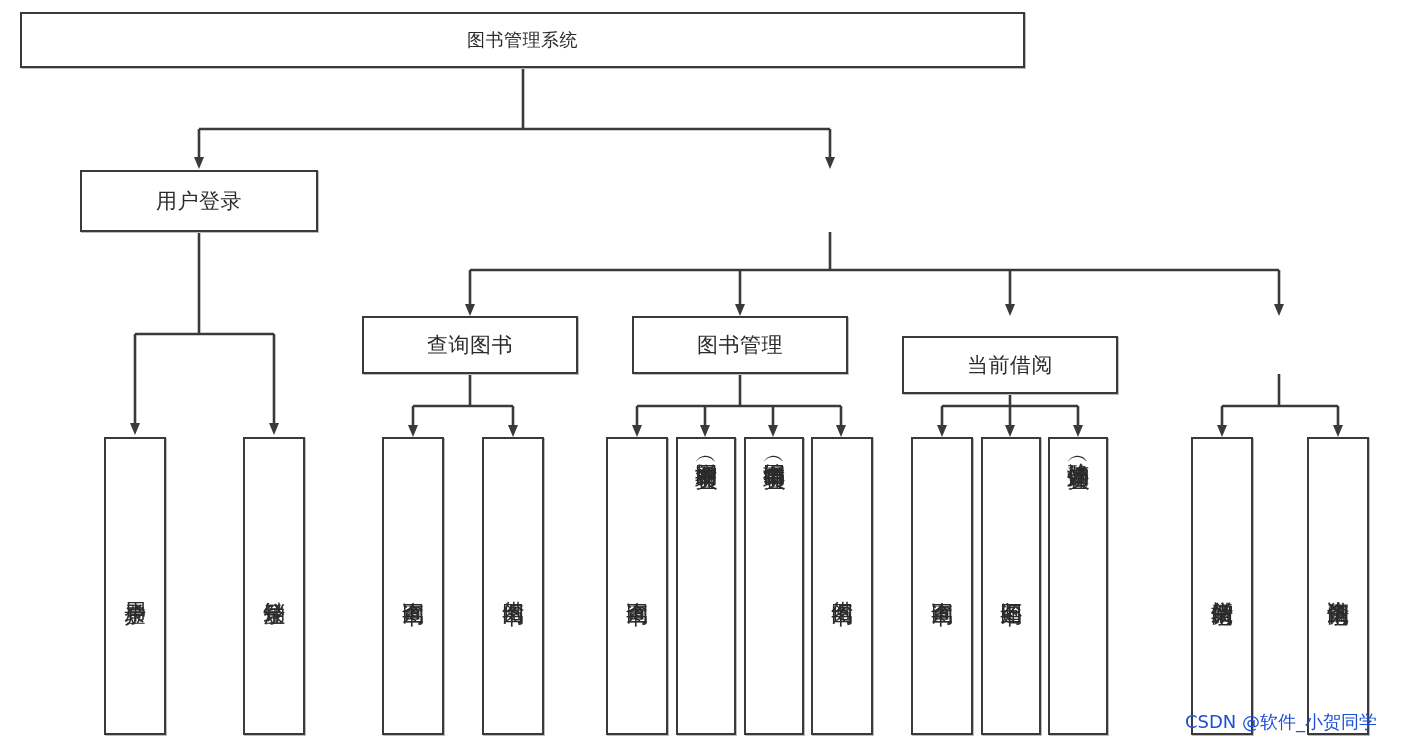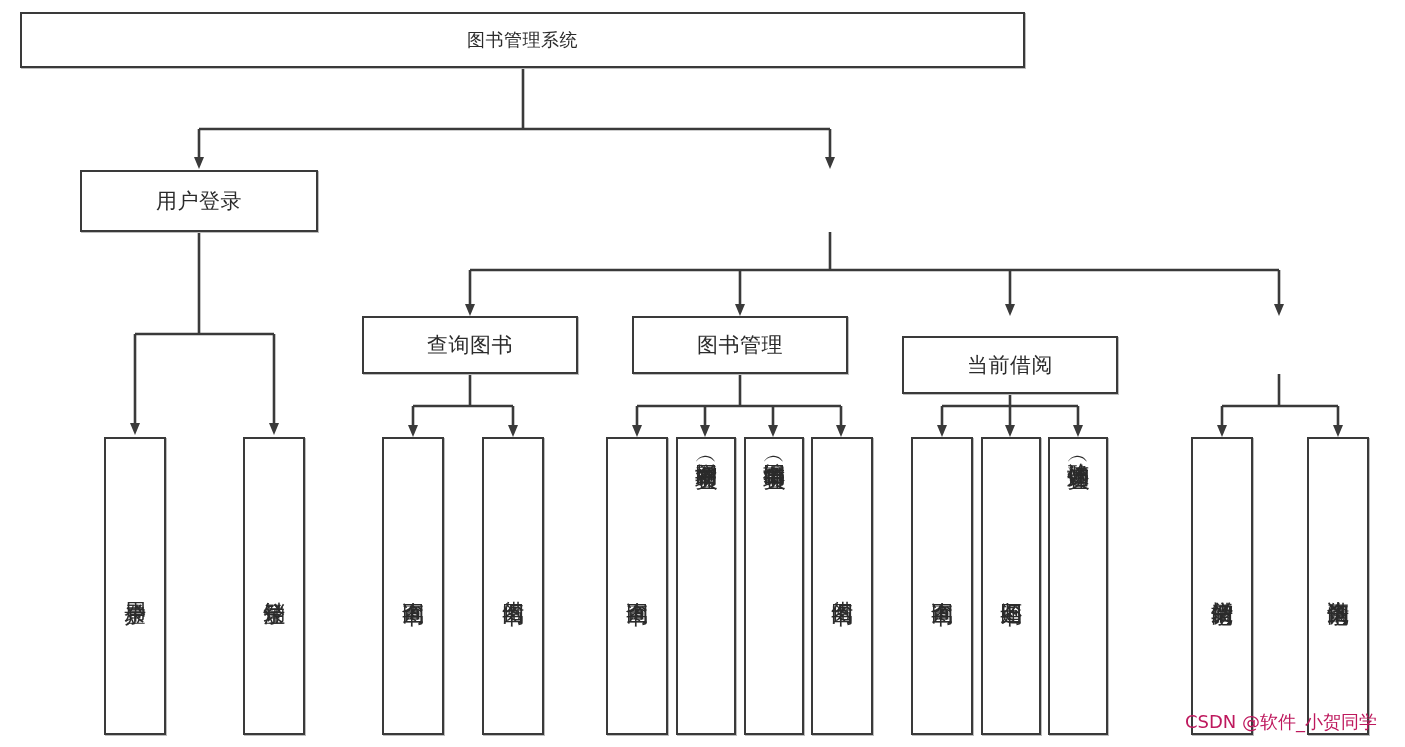--- a/index.html
+++ b/index.html
@@ -64,21 +64,21 @@
   }
   .node.vert.mid {
     align-items: center;
     padding-top: 0;
   }
   .watermark {
     position: absolute;
     left: 1185px;
     top: 710px;
     font-size: 18px;
-    color: #be185d;
+    color: #1d4ed8;
     white-space: nowrap;
     z-index: 3;
     font-family: "DejaVu Sans", "Liberation Sans", sans-serif;
   }
 </style>
 </head>
 <body>
 
 <div id="canvas">
 

